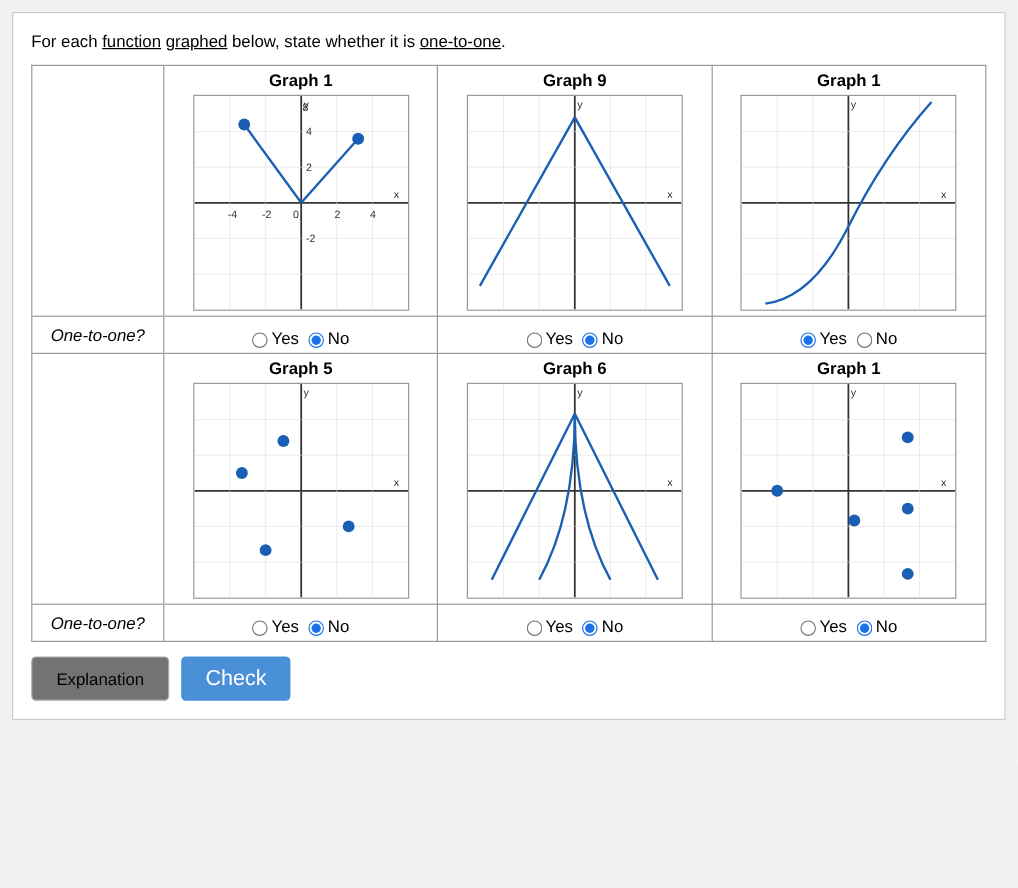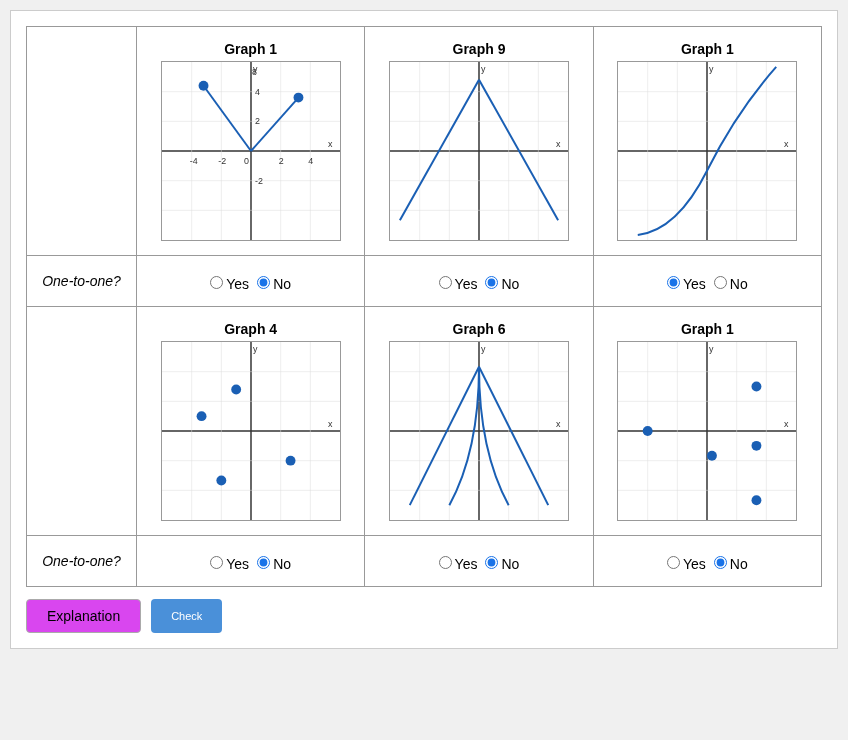--- a/index.html
+++ b/index.html
@@ -20,21 +20,21 @@
       margin-bottom: 12px;
     }
     .instruction u { text-decoration: underline; }
     .main-table {
       width: 100%;
       border-collapse: collapse;
       border: 1px solid #999;
     }
     .main-table td {
       border: 1px solid #999;
-      padding: 14px;
+      padding: 4px;
       vertical-align: middle;
       text-align: center;
     }
     .label-cell {
       text-align: left;
       font-size: 14px;
       width: 110px;
       font-weight: normal;
       font-style: italic;
     }
@@ -56,21 +56,21 @@
     .radio-group {
       display: flex;
       align-items: center;
       justify-content: center;
       gap: 8px;
       margin-top: 6px;
       font-size: 14px;
     }
     .radio-group label {
       display: flex;
-      align-items: flex-start;
+      align-items: flex-end;
       gap: 3px;
       cursor: pointer;
     }
     input[type="radio"] {
       accent-color: #1a73e8;
     }
     .graph-cell {
       padding: 6px 4px;
     }
     svg {
@@ -80,20 +80,23 @@
     .grid-line { stroke: #ddd; stroke-width: 0.5; }
     .axis-line { stroke: #333; stroke-width: 1.5; }
     .graph-curve { stroke: #1a5fb4; stroke-width: 2; fill: none; }
     .graph-dot { fill: #1a5fb4; }
     .axis-label { font-size: 9px; fill: #333; }
   </style>
 </head>
 <body>
 
 <div class="page-container">
+  <p class="instruction">
+    For each <u>function</u> <u>graphed</u> below, state whether it is <u>one-to-one</u>.
+  </p>
 
   <table class="main-table">
 
     <tbody>
         <tr>
       <td class="label-cell"></td>
       <td class="graph-cell">
         <div class="graph-title">Graph 1</div>
         <div class="graph-box">
           <svg viewBox="0 0 180 180">
@@ -204,21 +207,21 @@
           <label>
             <input type="radio" name="g3" value="no" style=""> No
           </label>
         </div>
       </td>
     </tr>
 
     <tr>
       <td class="label-cell"></td>
       <td class="graph-cell">
-        <div class="graph-title">Graph 4</div>
+        <div class="graph-title">Graph 5</div>
         <div class="graph-box">
           <svg viewBox="0 0 180 180">
             <line x1="90" y1="0" x2="90" y2="180" class="axis-line"></line>
             <line x1="0" y1="90" x2="180" y2="90" class="axis-line"></line>
             <line x1="60" y1="0" x2="60" y2="180" class="grid-line"></line>
             <line x1="30" y1="0" x2="30" y2="180" class="grid-line"></line>
             <line x1="120" y1="0" x2="120" y2="180" class="grid-line"></line>
             <line x1="150" y1="0" x2="150" y2="180" class="grid-line"></line>
             <line x1="0" y1="60" x2="180" y2="60" class="grid-line"></line>
             <line x1="0" y1="30" x2="180" y2="30" class="grid-line"></line>
@@ -315,16 +318,16 @@
           <label>
             <input type="radio" name="g6" value="no" checked="" style=""> No
           </label>
         </div>
       </td>
     </tr>
   </tbody>
     </table>
 
   <div style="display:flex; gap:10px; margin-top:12px;">
-    <button style="padding:8px 20px; background:#d946ef; border:1px solid #aaa; border-radius:4px; cursor:pointer; font-size:14px;">Explanation</button>
-    <button style="padding:8px 20px; background:#4a90d9; color:white; border:none; border-radius:4px; cursor:pointer; font-size:11px;">Check</button>
+    <button style="padding:8px 20px; background:#737373; border:1px solid #aaa; border-radius:4px; cursor:pointer; font-size:14px;">Explanation</button>
+    <button style="padding:8px 20px; background:#4a90d9; color:white; border:none; border-radius:4px; cursor:pointer; font-size:18px;">Check</button>
   </div>
 </div>
 
 </body></html>

